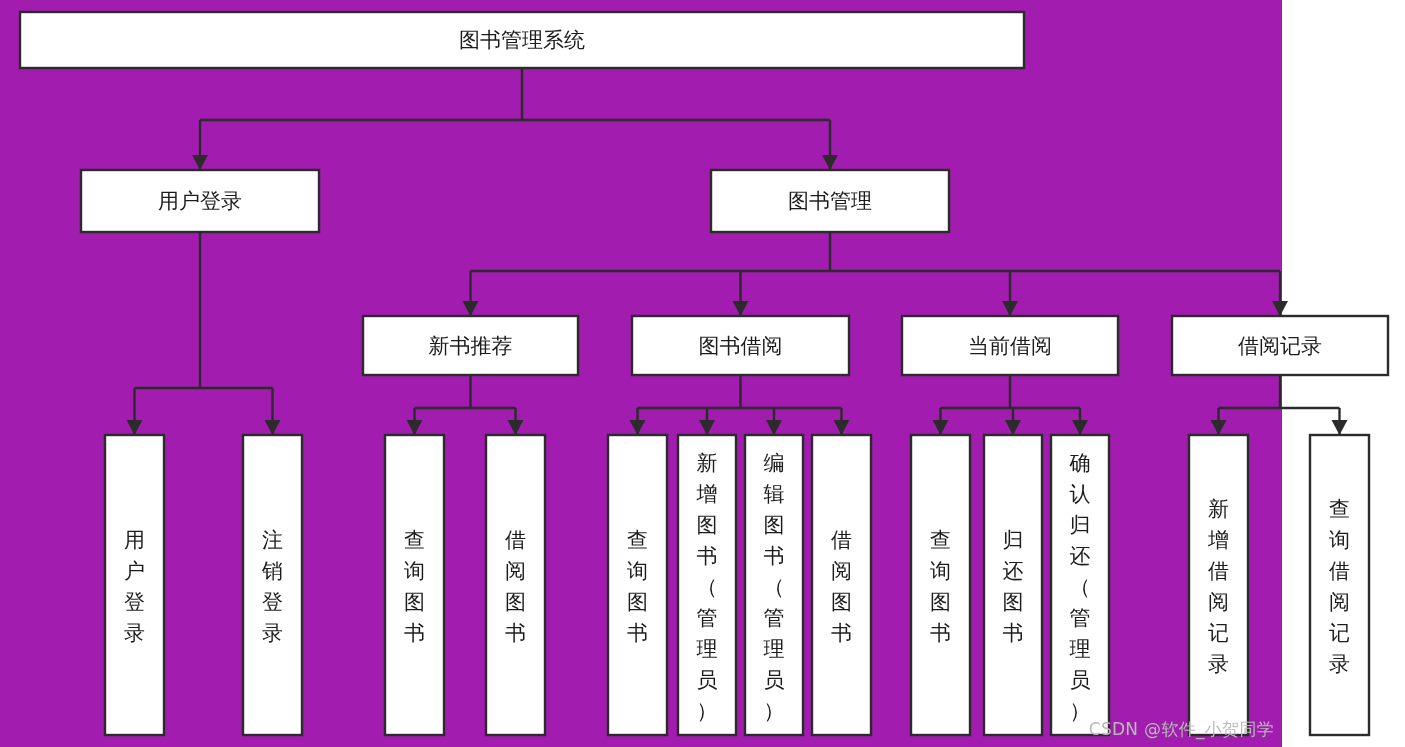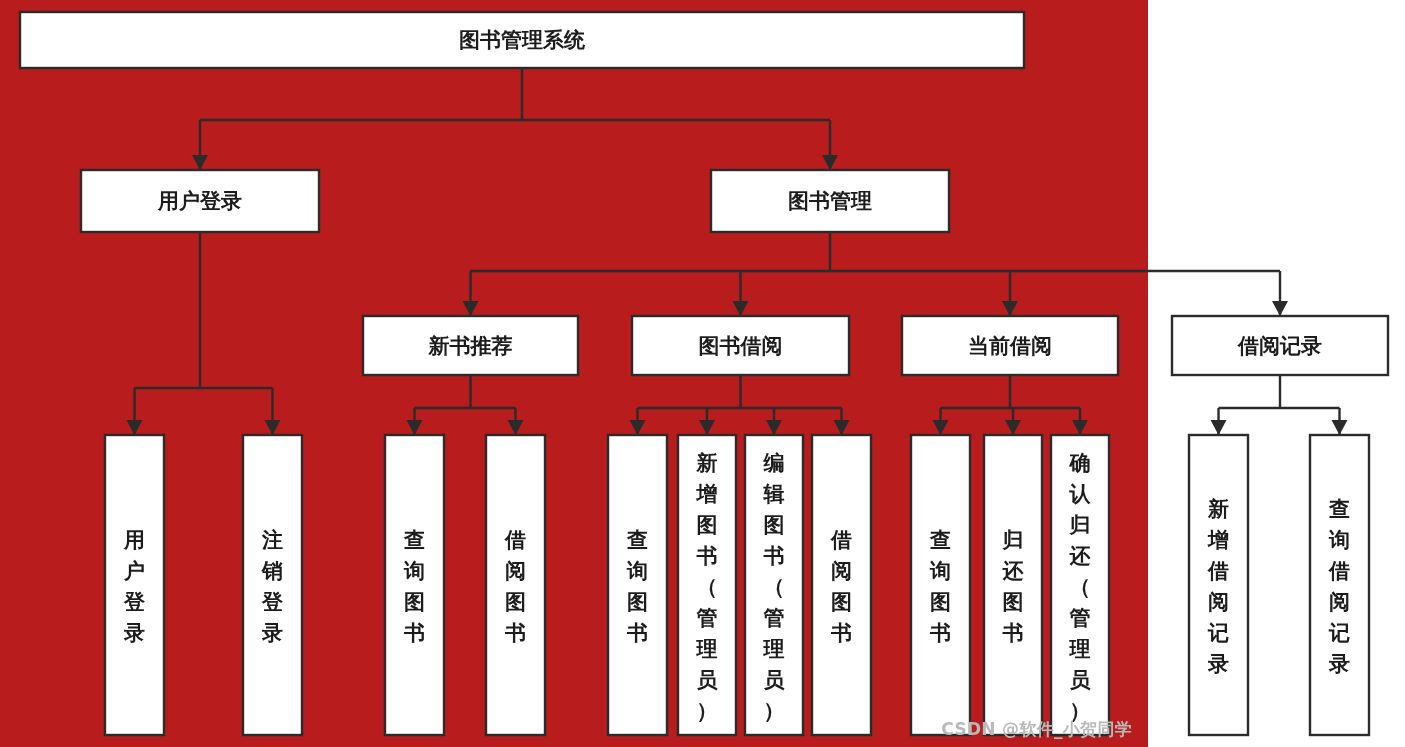--- a/index.html
+++ b/index.html
@@ -10,24 +10,23 @@
   }
   body {
     width: 1405px;
     height: 747px;
     font-family: "DejaVu Sans", "Liberation Sans", sans-serif;
     overflow: hidden;
     position: relative;
   }
   #diagram-root {
     position: relative;
-    width: 1148px;
+    width: 1282px;
     height: 747px;
-    background: #b91c1c;
-    font-weight: bold;
+    background: #a21caf;
   }
   svg#tree-svg {
     position: absolute;
     left: 0;
     top: 0;
     width: 1405px;
     height: 747px;
     display: block;
   }
   .node-box {
@@ -53,21 +52,21 @@
     dominant-baseline: middle;
   }
   .node-label-v {
     font-family: "DejaVu Sans", "Liberation Sans", sans-serif;
     font-size: 21px;
     fill: #1c1c1c;
     text-anchor: middle;
   }
   .watermark {
     position: absolute;
-    right: 16px;
+    right: 8px;
     bottom: 6px;
     font-family: "DejaVu Sans", "Liberation Sans", sans-serif;
     font-size: 17px;
     color: #b9b9b9;
     white-space: nowrap;
     letter-spacing: 0.3px;
     user-select: none;
   }
 </style>
 </head>

